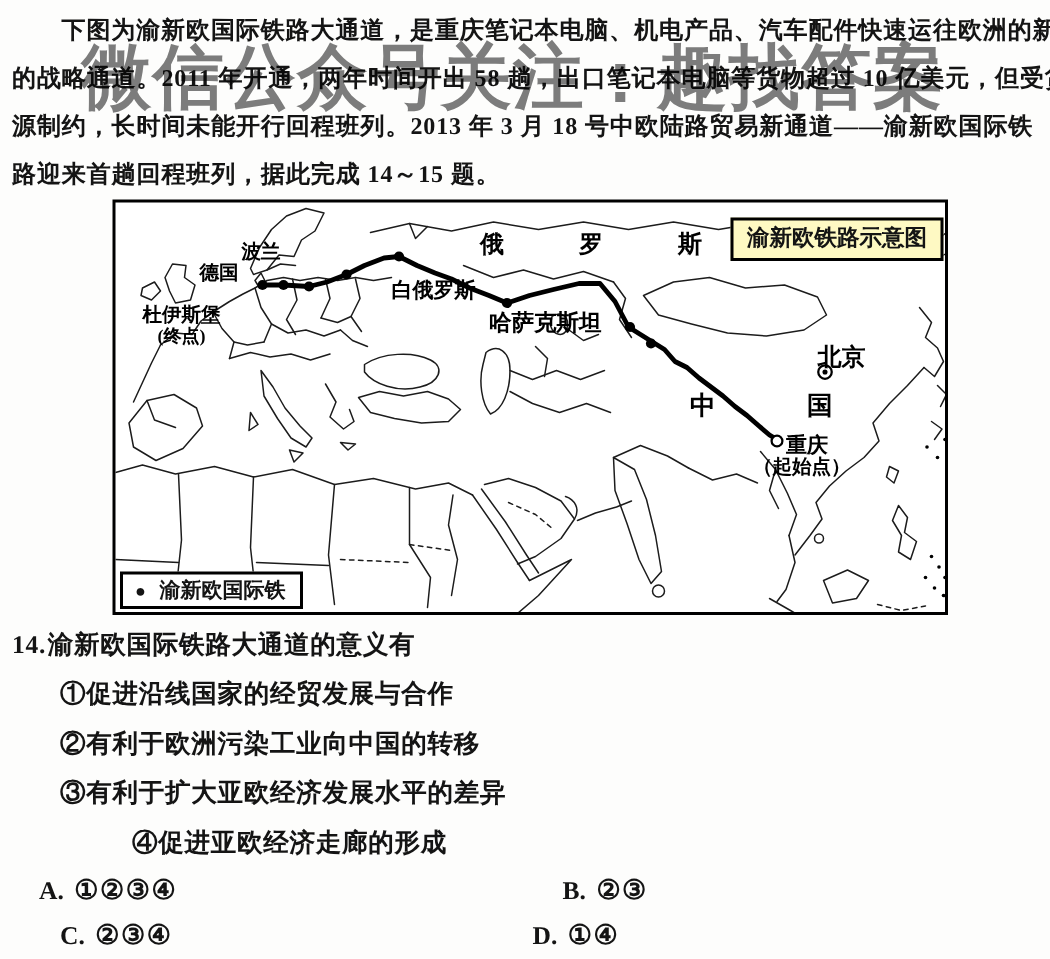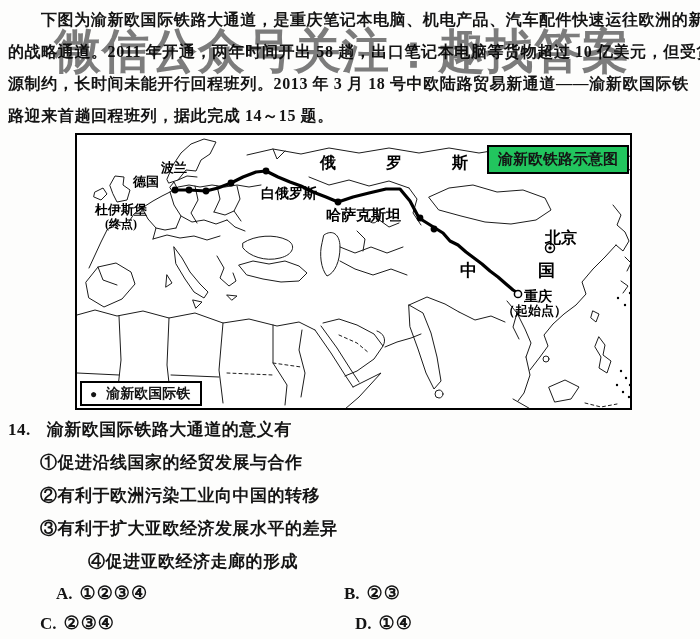--- a/index.html
+++ b/index.html
@@ -16,39 +16,39 @@
   
   .watermark{position:absolute;left:54px;top:20px;font-size:47px;font-weight:700;
              color:#2323cd;letter-spacing:1px;white-space:nowrap;
              mix-blend-mode:multiply;opacity:.93;z-index:5;}
 
   
   .map-box{position:absolute;left:75px;top:133px;width:553px;height:273px;
            border:2px solid #000;background:#fff;}
   .map-box svg{position:absolute;left:0;top:0;}
   .map-title{position:absolute;top:10px;right:1px;width:138px;height:25px;
-             border:2px solid #000;background:#22c55e;text-align:center;
+             border:2px solid #000;background:#fef9c3;text-align:center;
              line-height:25px;font-size:15px;font-weight:700;}
   .legend{position:absolute;left:3px;bottom:2px;height:21px;border:2px solid #000;
           background:#fff;display:flex;align-items:center;gap:9px;
           padding:0 10px 0 8px;font-size:14px;font-weight:700;}
   .legend-dot{font-size:12px;line-height:1;}
 
   svg text{fill:#000;font-weight:700;font-family:"Liberation Serif","DejaVu Serif",serif;}
   .outline{fill:none;stroke:#1c1c1c;stroke-width:1;stroke-linejoin:round;stroke-linecap:round;}
   .outline.dashed{stroke-dasharray:3 3;}
   .rail{fill:none;stroke:#000;stroke-width:3.2;stroke-linejoin:round;stroke-linecap:round;}
 
   
   .q-stem{position:absolute;left:8px;top:418px;font-size:17px;font-weight:700;letter-spacing:.5px;}
-  .q-num{margin-right:16px;text-align:center;}
+  .q-num{margin-right:1px;text-align:center;}
   .q-item{position:absolute;left:40px;font-size:17px;font-weight:700;letter-spacing:.5px;}
   #qi1{top:451px;text-align:center;} #qi2{top:484px;} #qi3{top:517px;} #qi4{top:550px;margin-left:48px;}
   .q-option{position:absolute;font-size:17px;font-weight:700;}
-  #optA{left:56px;top:582px;} #optB{left:344px;top:582px;}
+  #optA{left:26px;top:582px;} #optB{left:375px;top:582px;}
   #optC{left:40px;top:612px;} #optD{left:355px;top:612px;}
   .opt-label{margin-right:7px;}
   .opt-value{font-size:18px;letter-spacing:1px;}
 </style>
 </head>
 <body>
 
 <div class="page">
 
   <div class="intro-line indent" id="il1">下图为渝新欧国际铁路大通道，是重庆笔记本电脑、机电产品、汽车配件快速运往欧洲的新</div>

